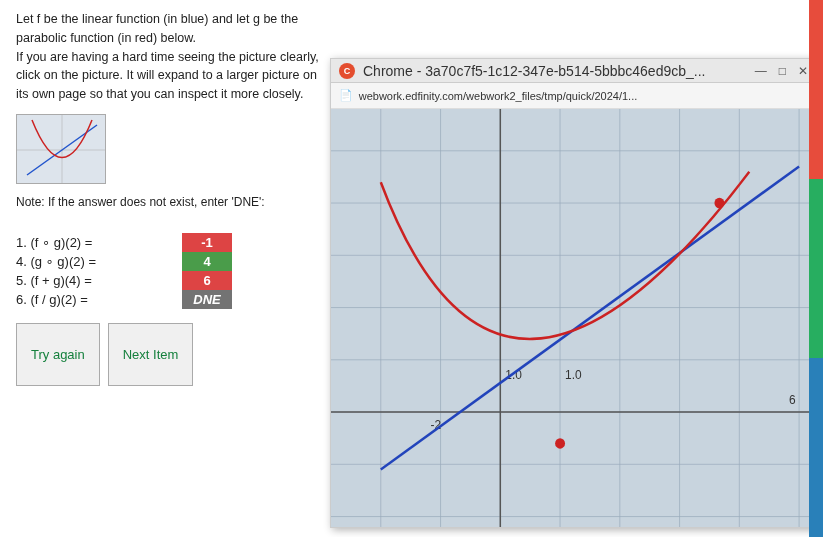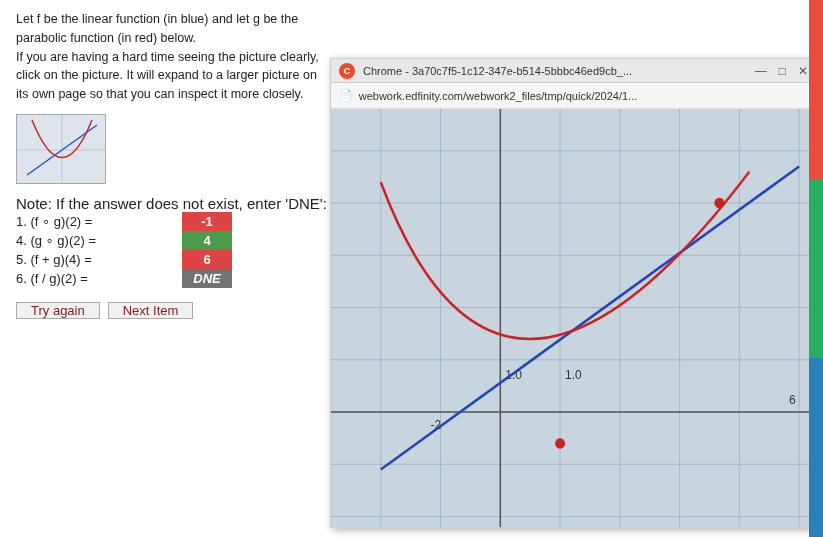--- a/index.html
+++ b/index.html
@@ -33,22 +33,22 @@
       height: 70px;
       border: 1px solid #aaa;
       background: #e8e8e8;
       margin-bottom: 8px;
       display: inline-block;
       position: relative;
       overflow: hidden;
     }
 
     .note {
-      font-size: 15px;
-      margin-bottom: 0;
+      font-size: 12px;
+      margin-bottom: 24px;
       color: #222;
     }
 
     .answer-rows {
       display: flex;
       flex-direction: column;
     }
 
     .answer-row {
       display: flex;
@@ -85,27 +85,27 @@
       font-style: italic;
     }
 
     .buttons {
       display: flex;
       gap: 8px;
       margin-top: 14px;
     }
 
     .btn {
-      padding: 0 14px;
+      padding: 23px 14px;
       font-size: 13px;
       border: 1px solid #aaa;
       background: #f0f0f0;
       cursor: pointer;
       border-radius: 0;
-      color: #7f1d1d;
+      color: #15803d;
     }
 
     
     .browser-overlay {
       position: absolute;
       top: 58px;
       left: 330px;
       width: 490px;
       height: 470px;
       background: #fff;
@@ -130,21 +130,21 @@
       border-radius: 50%;
       display: flex;
       align-items: center;
       justify-content: center;
       font-size: 9px;
       color: #fff;
       font-weight: bold;
     }
 
     .browser-title {
-      font-size: 11px;
+      font-size: 14px;
       color: #333;
       flex: 1;
     }
 
     .browser-controls {
       display: flex;
       gap: 6px;
       font-size: 12px;
       color: #555;
     }

